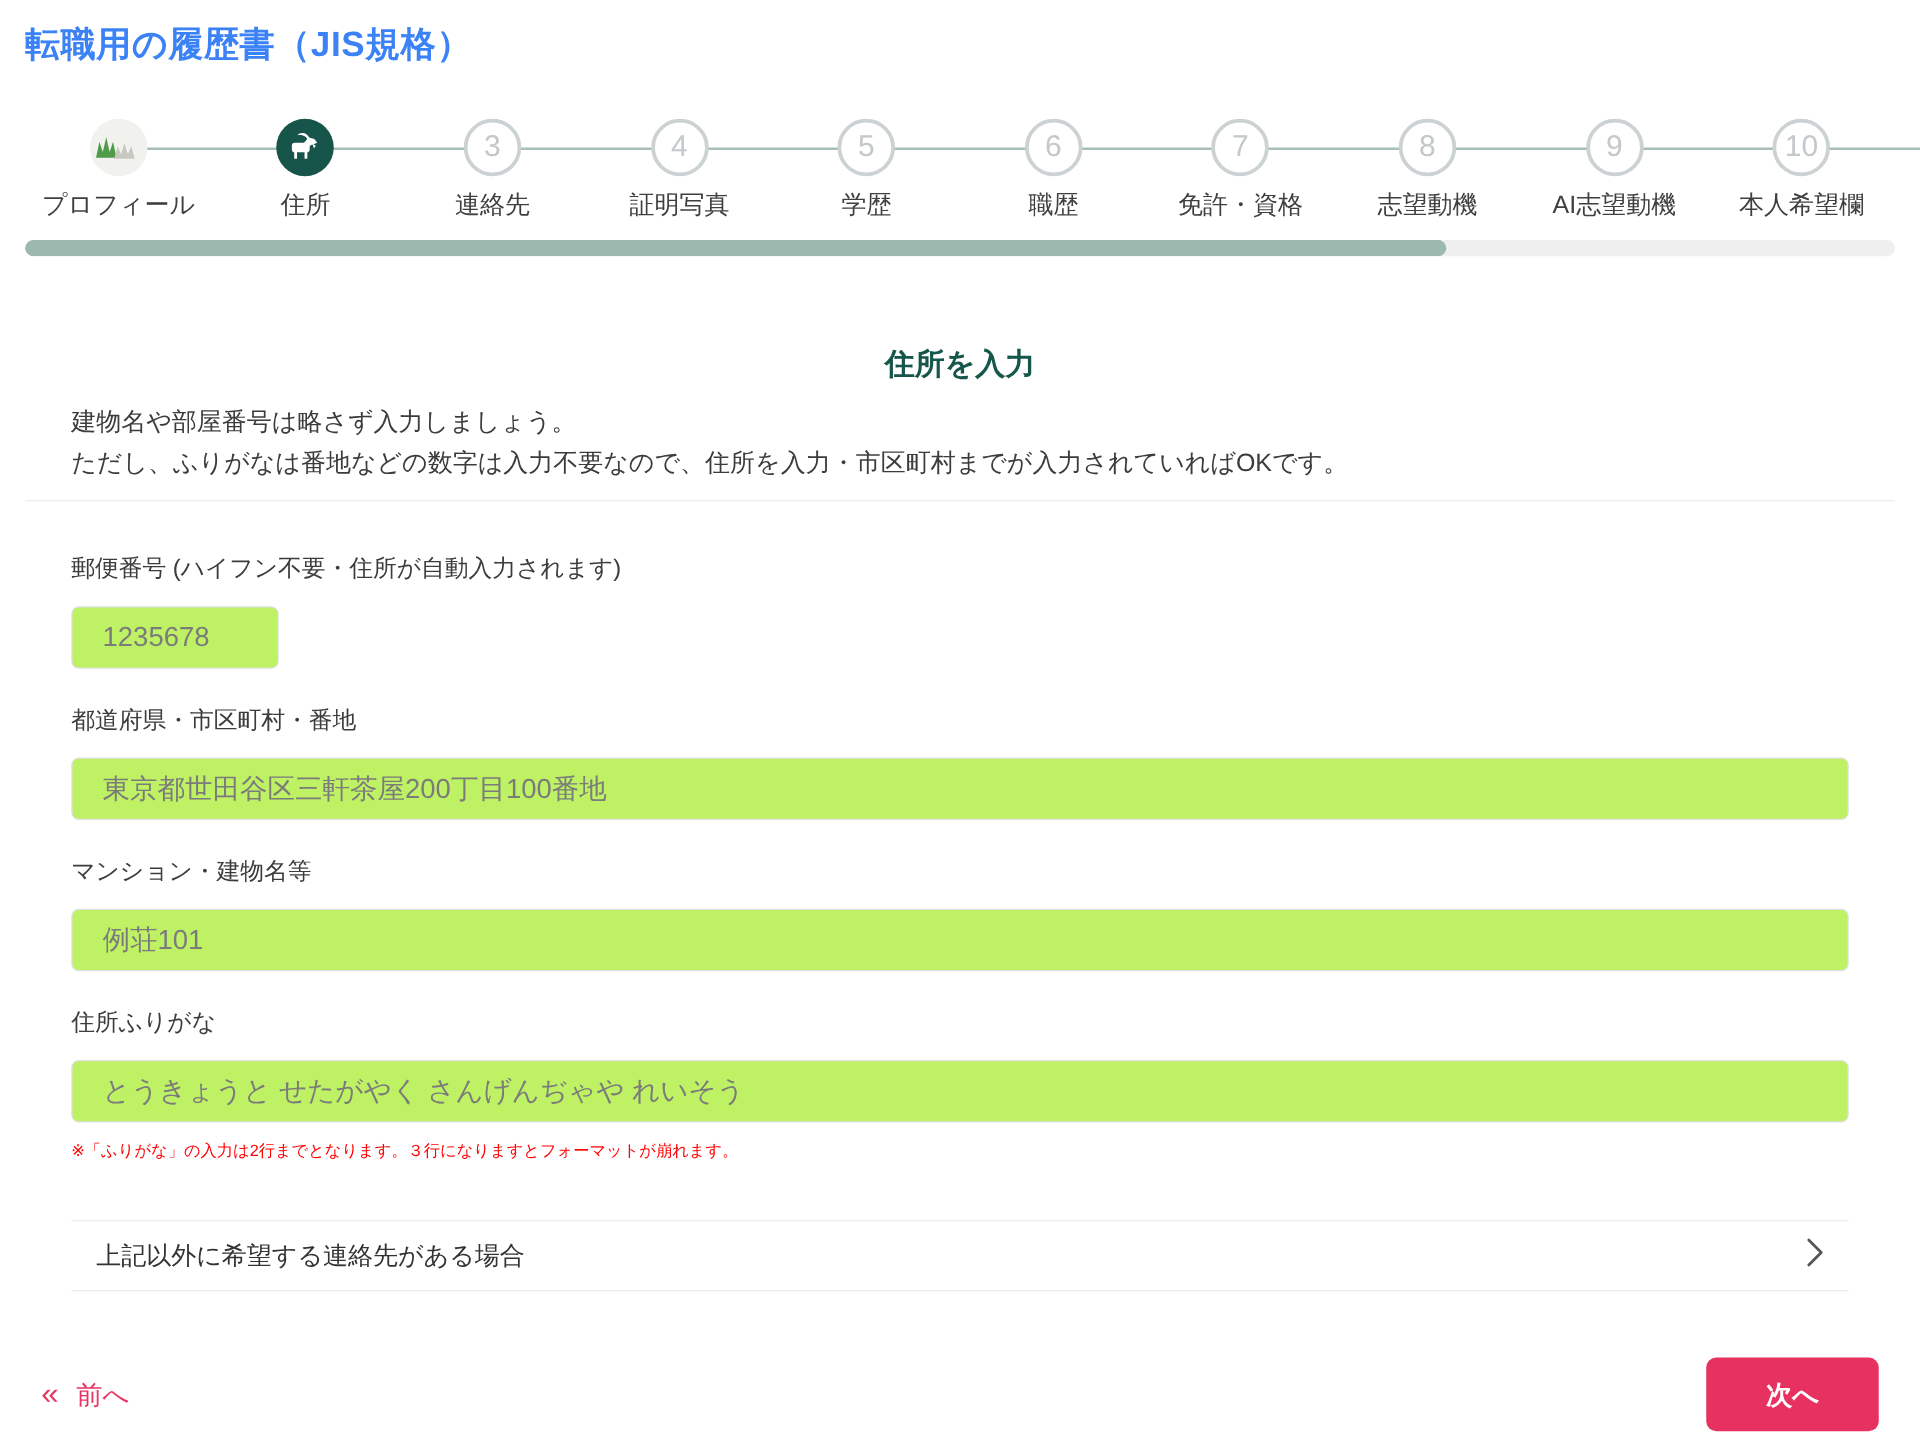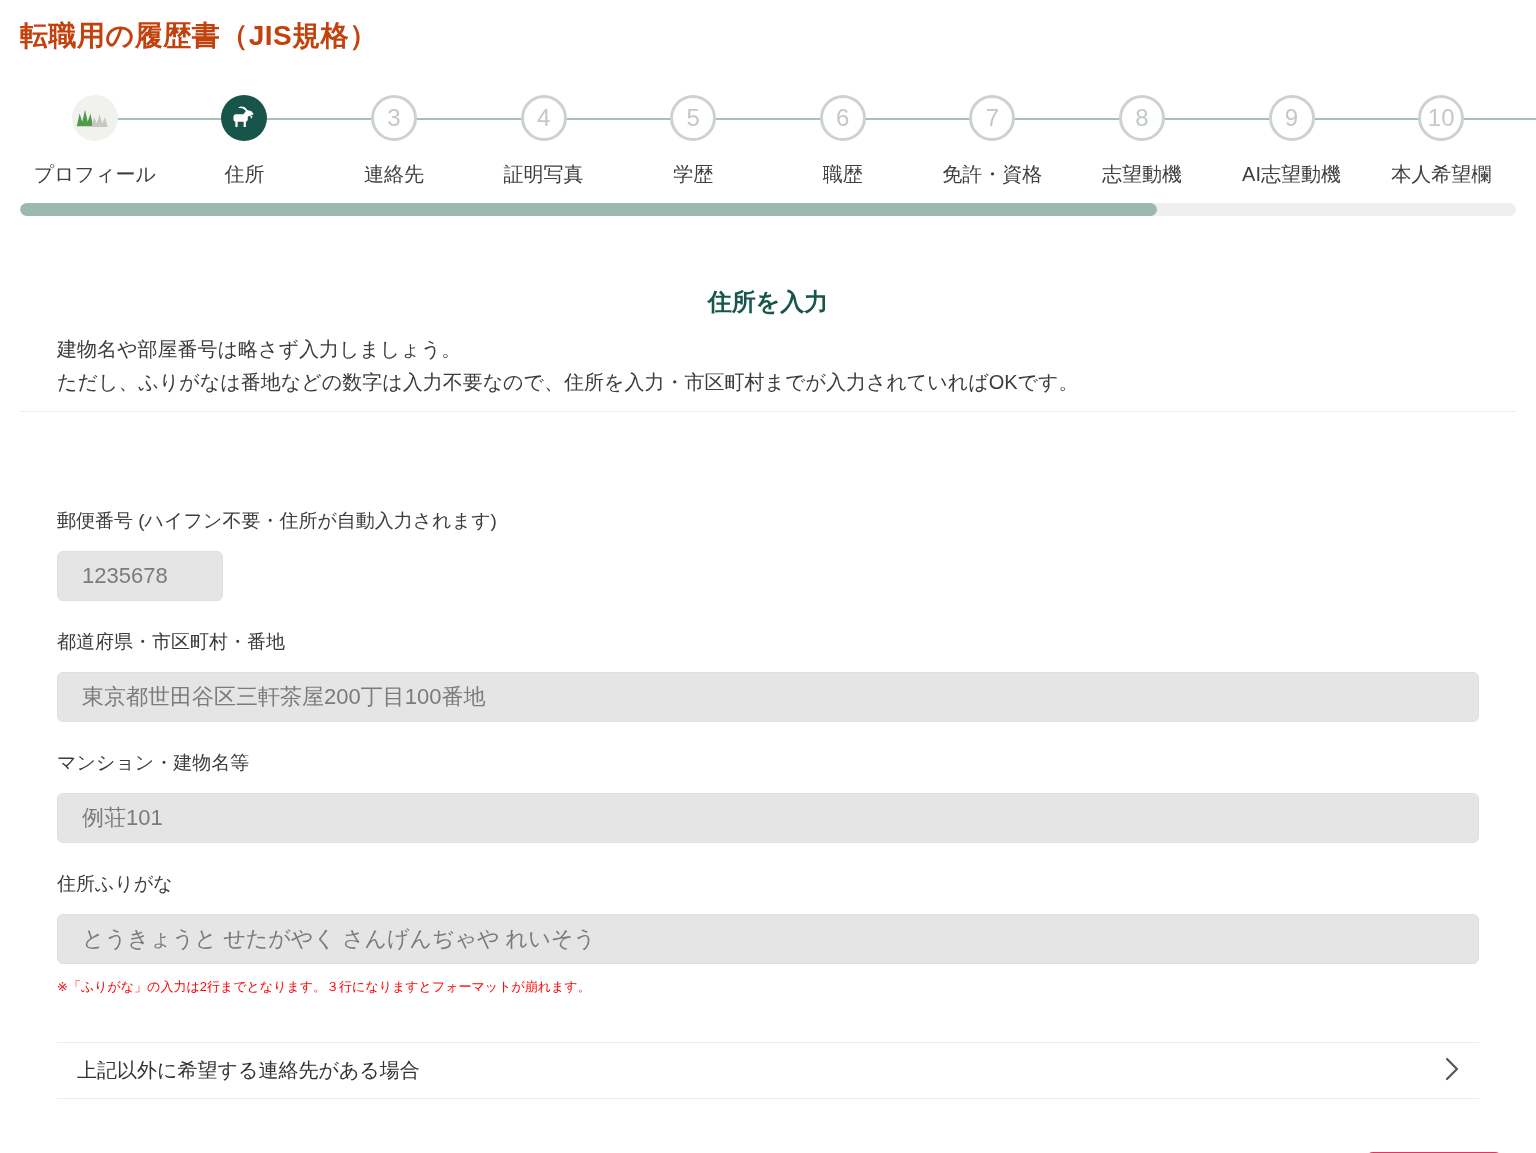--- a/index.html
+++ b/index.html
@@ -10,66 +10,66 @@
     color: #3c3c3c;
     overflow: hidden;
   }
   .page { width: 1536px; padding: 0 20px; }
 
   
   .page-title {
     margin: 17px 0 0 0;
     font-size: 28px;
     font-weight: bold;
-    color: #c2410c;
+    color: #3b82f6;
     letter-spacing: 0.5px;
   }
 
   
   .stepper { position: relative; margin-top: 40px; display: flex; }
   .stepper-line {
     position: absolute; top: 23px; left: 76px; right: -20px;
     height: 2px; background: #a7bfb7;
   }
   .step { flex: 1; display: flex; flex-direction: column; align-items: center; position: relative; z-index: 1; }
   .circle {
     width: 46px; height: 46px; border-radius: 50%;
     display: flex; align-items: center; justify-content: center;
     flex: none;
   }
   .circle.num { background: #ffffff; border: 3px solid #ccd1d3; color: #c3c8ca; font-size: 24px; }
   .circle.active { background: #17544a; }
   .circle.done { background: #f1f1ee; }
-  .step-label { margin-top: 20px; font-size: 20px; color: #3f3f3f; white-space: nowrap; }
+  .step-label { margin-top: 9px; font-size: 20px; color: #3f3f3f; white-space: nowrap; }
 
   
   .progress-track {
     margin-top: 15px; height: 13px; border-radius: 7px;
     background: #efefef; overflow: hidden;
   }
   .progress-fill { height: 100%; border-radius: 7px; background: #9cb8af; }
 
   
   .section-heading {
     margin-top: 70px; text-align: center;
     font-size: 24px; font-weight: bold; color: #17564a;
   }
   .description { margin-top: 15px; padding: 0 37px; font-size: 20px; line-height: 33px; color: #3c3c3c; }
   .divider { margin-top: 12px; border-top: 1px solid #ececec; }
 
   
-  .form { padding: 0 37px; margin-top: 96px; }
+  .form { padding: 0 37px; margin-top: 41px; }
   .field-label { font-size: 19px; color: #3c3c3c; }
   .field-label.mt { margin-top: 28px; }
   .text-input {
     display: block; margin-top: 17px; height: 50px; width: 100%;
     border: 1px solid #dfdfdf; border-radius: 6px;
     font-family: "Liberation Sans", "DejaVu Sans", sans-serif;
     font-size: 22px; color: #7b7b7b; padding: 0 24px;
-    background: #e5e5e5; outline: none;
+    background: #bef264; outline: none;
   }
   .text-input.postal { width: 166px; }
   .warning { margin-top: 14px; font-size: 13px; color: #ff0000; }
 
   
   .accordion {
     margin: 46px 37px 0 37px;
     border-top: 1px solid #ececec; border-bottom: 1px solid #ececec;
     height: 57px; display: flex; align-items: center; justify-content: space-between;
     padding: 0 20px; cursor: pointer;

